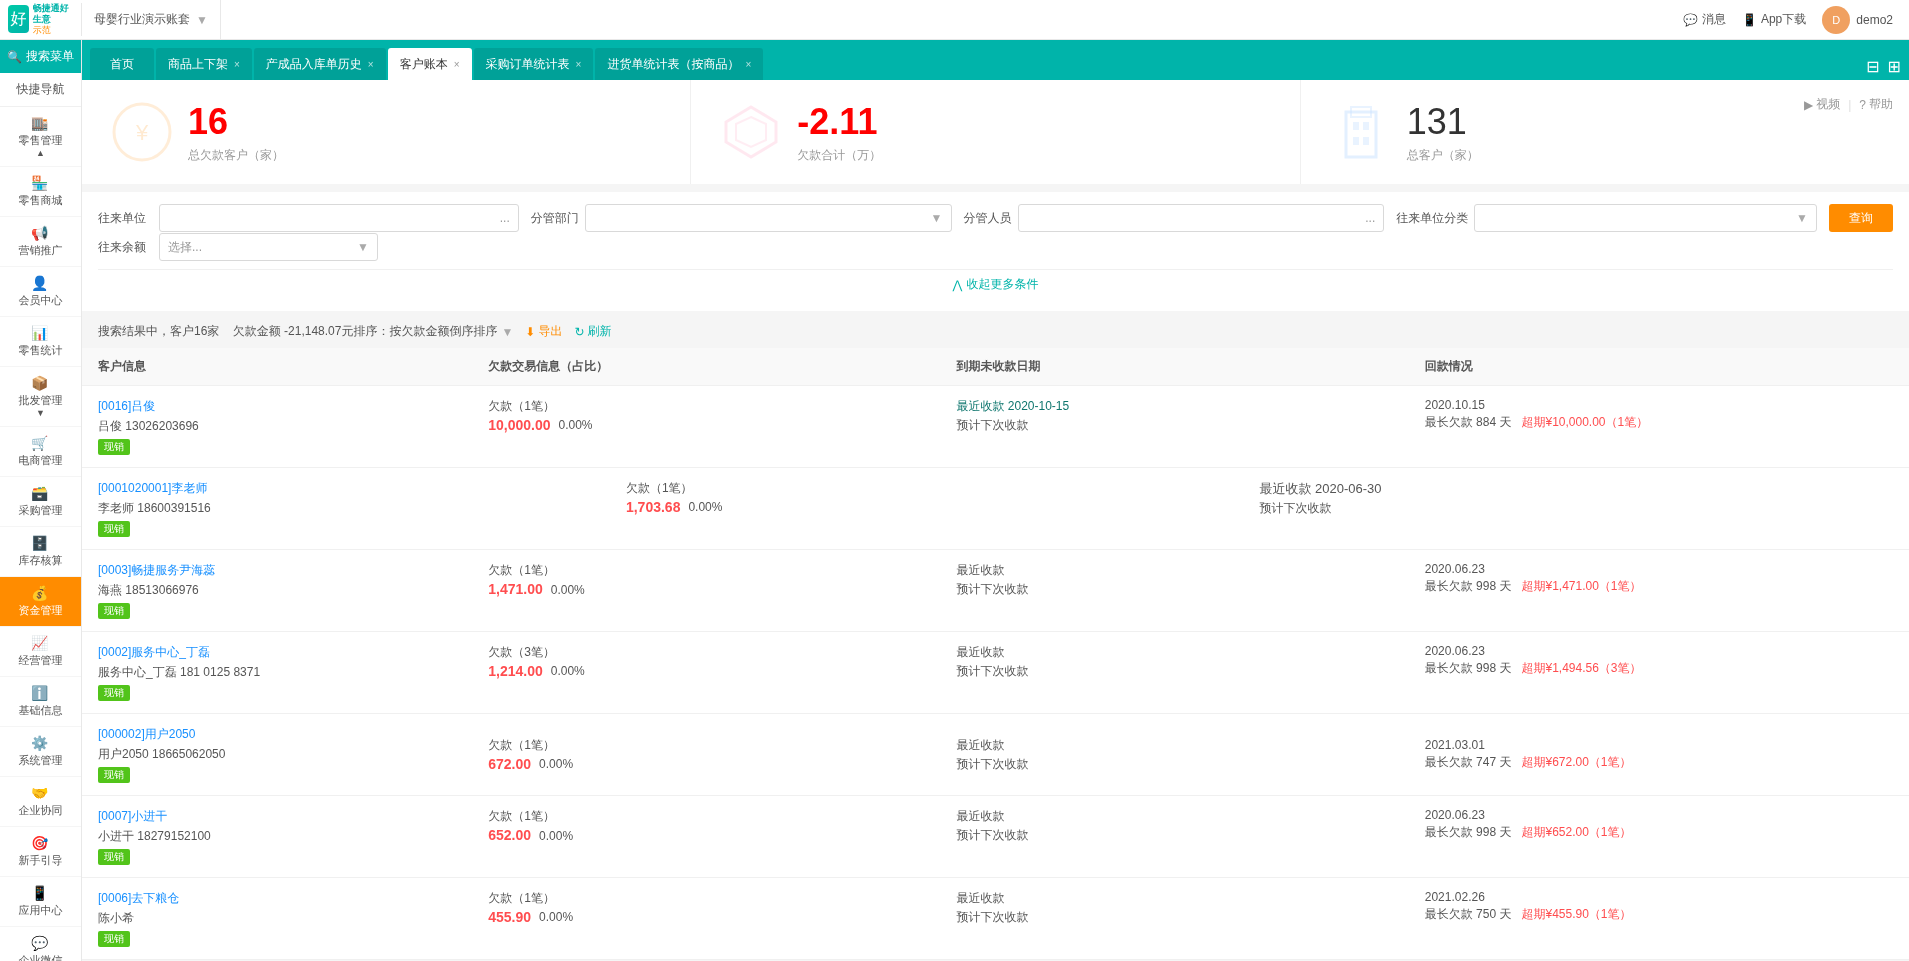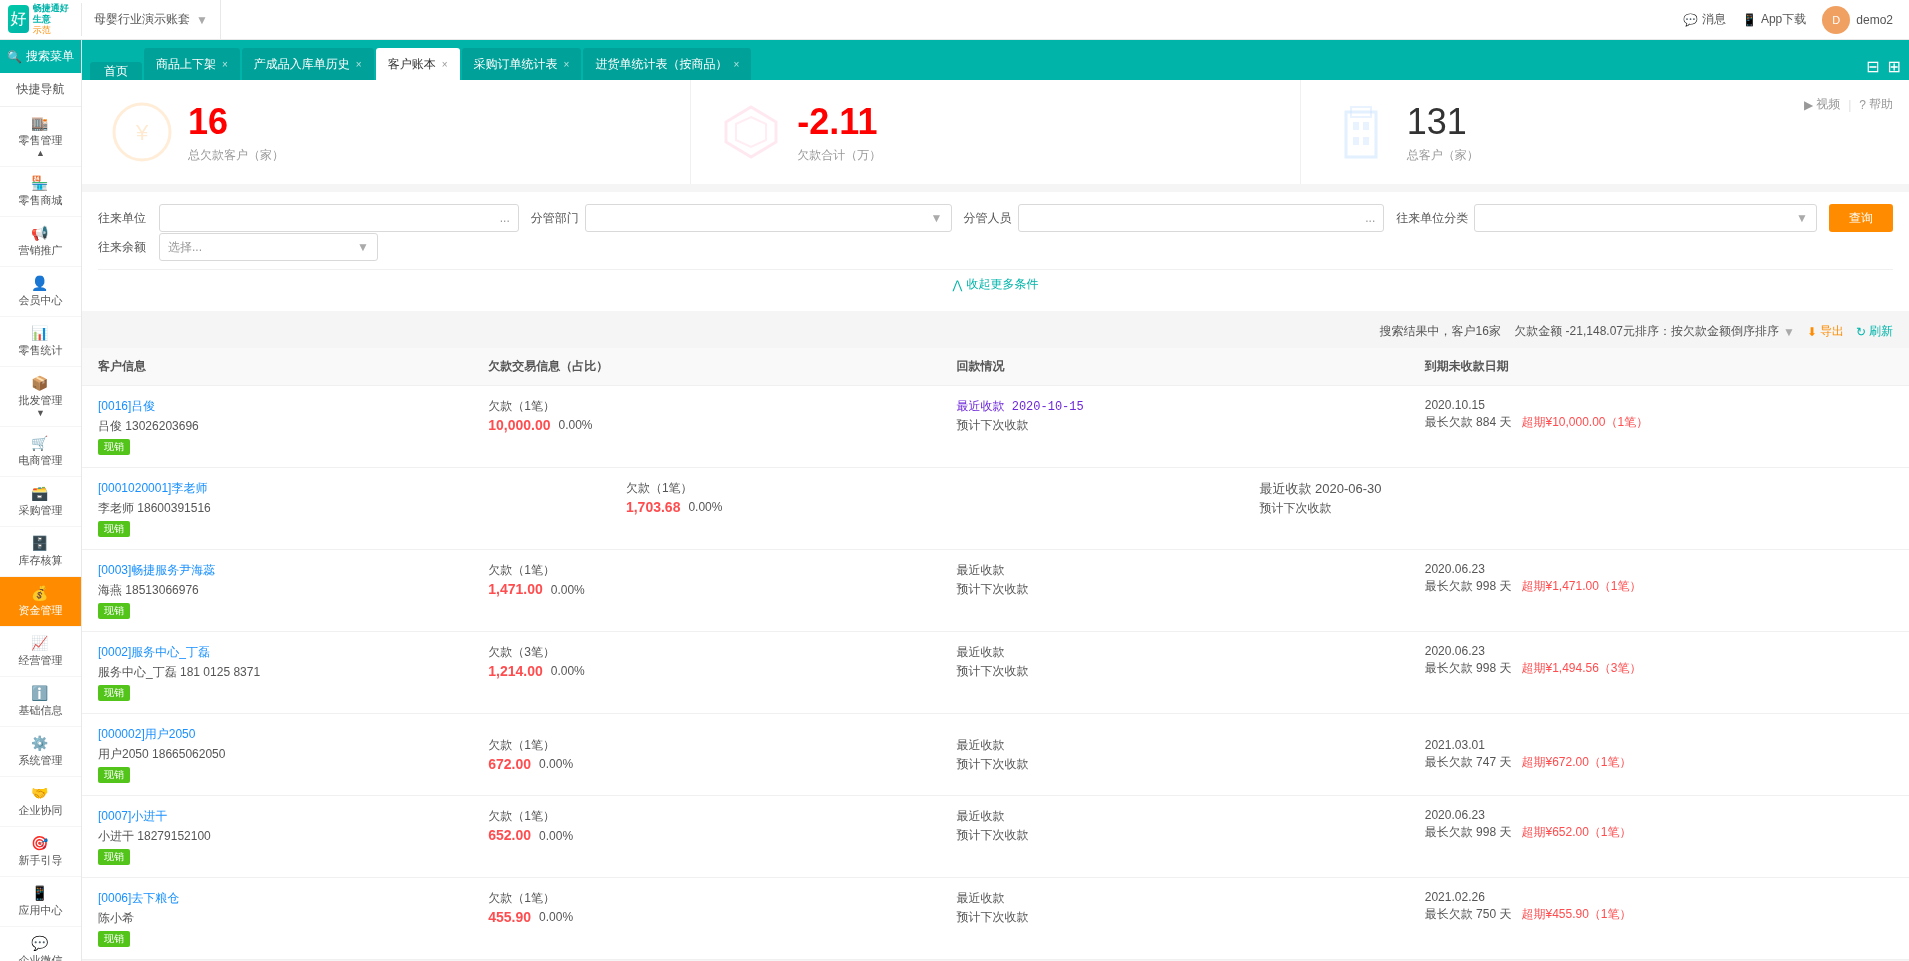--- a/index.html
+++ b/index.html
@@ -119,21 +119,21 @@
     <div style="padding:8px 4px; text-align:center; font-size:11px; color:#555; cursor:pointer; display:flex; flex-direction:column; align-items:center; border-bottom:1px solid #f5f5f5;">
       <span style="font-size:14px; margin-bottom:2px;">💬</span>
       <span>企业微信</span>
     </div>
 
   </div>
 
   <div style="flex:1; display:flex; flex-direction:column; overflow:hidden;">
 
     <div style="display:flex; align-items:flex-end; background:#00b4aa; height:40px; padding:0 8px; flex-shrink:0;">
-      <div style="display:flex; align-items:center; padding:0 14px; height:18px; color:#fff; font-size:12px; cursor:pointer; background:rgba(0,0,0,0.1); border-radius:3px 3px 0 0; margin-right:2px;">
+      <div style="display:flex; align-items:center; padding:0 20px; height:32px; color:#fff; font-size:12px; cursor:pointer; background:rgba(0,0,0,0.1); border-radius:3px 3px 0 0; margin-right:2px;">
         <span>首页</span>
       </div>
       <div style="display:flex; align-items:center; padding:0 12px; height:32px; color:#fff; font-size:12px; cursor:pointer; background:rgba(0,0,0,0.1); border-radius:3px 3px 0 0; margin-right:2px; gap:6px;">
         <span>商品上下架</span>
         <span style="font-size:10px; color:rgba(255,255,255,0.7);">×</span>
       </div>
       <div style="display:flex; align-items:center; padding:0 12px; height:32px; color:#fff; font-size:12px; cursor:pointer; background:rgba(0,0,0,0.1); border-radius:3px 3px 0 0; margin-right:2px; gap:6px;">
         <span>产成品入库单历史</span>
         <span style="font-size:10px; color:rgba(255,255,255,0.7);">×</span>
       </div>
@@ -258,21 +258,21 @@
             </div>
           </div>
         </div>
 
         <div style="display:flex; justify-content:center; align-items:center; gap:4px; color:#00b4aa; font-size:12px; cursor:pointer; padding:6px 0; border-top:1px solid #f0f0f0;">
           <span>⋀</span>
           <span>收起更多条件</span>
         </div>
       </div>
 
-      <div style="background:#f5f5f5; padding:8px 16px; display:flex; align-items:center; justify-content:flex-end;">
+      <div style="background:#f5f5f5; padding:8px 16px; display:flex; align-items:center; justify-content:flex-start;">
         <div style="font-size:12px; color:#555;">
           <span>搜索结果中，客户16家</span>
           &nbsp;&nbsp;
           <span>欠款金额 -21,148.07元</span>
         </div>
         <div style="display:flex; align-items:center; gap:12px; font-size:12px; color:#555;">
           <div style="display:flex; align-items:center; gap:4px; cursor:pointer;">
             <span>排序：按欠款金额倒序排序</span>
             <span style="color:#aaa;">▼</span>
           </div>
@@ -285,39 +285,39 @@
             <span>刷新</span>
           </div>
         </div>
       </div>
 
       <div style="background:#fff;">
 
         <div style="display:flex; align-items:center; padding:10px 16px; border-bottom:1px solid #f0f0f0; background:#f9f9f9; font-weight:bold; font-size:12px; color:#555;">
           <div style="flex:2.5;">客户信息</div>
           <div style="flex:3;">欠款交易信息（占比）</div>
+          <div style="flex:3;">到期未收款日期</div>
           <div style="flex:3;">回款情况</div>
-          <div style="flex:3;">到期未收款日期</div>
         </div>
 
         <div style="display:flex; align-items:flex-start; padding:12px 16px; border-bottom:1px solid #f0f0f0;">
           <div style="flex:2.5;">
             <div style="color:#1890ff; font-size:12px; cursor:pointer;">[0016]吕俊</div>
             <div style="font-size:12px; color:#555; margin-top:3px;">吕俊  13026203696</div>
             <div style="display:inline-block; padding:1px 6px; background:#52c41a; color:#fff; border-radius:2px; font-size:10px; margin-top:4px;">现销</div>
           </div>
           <div style="flex:3;">
             <div style="font-size:12px; color:#555;">欠款（1笔）</div>
             <div style="display:flex; align-items:center; gap:8px; margin-top:2px;">
               <span style="font-size:14px; color:#ff4d4f; font-weight:bold;">10,000.00</span>
               <span style="font-size:12px; color:#555;">0.00%</span>
             </div>
           </div>
           <div style="flex:3;">
-            <div style="font-size:12px; color:#6d28d9;font-family:Liberation Mono, monospace;">最近收款    2020-10-15</div>
+            <div style="font-size:12px; color:#0f766e;">最近收款    2020-10-15</div>
             <div style="font-size:12px; color:#555; margin-top:2px;">预计下次收款</div>
           </div>
           <div style="flex:3;">
             <div style="font-size:12px; color:#555;">2020.10.15</div>
             <div style="font-size:12px; color:#555; margin-top:2px;">
               <span>最长欠款 884 天</span>
               &nbsp;
               <span style="color:#ff4d4f; cursor:pointer;">超期¥10,000.00（1笔）</span>
             </div>
           </div>

